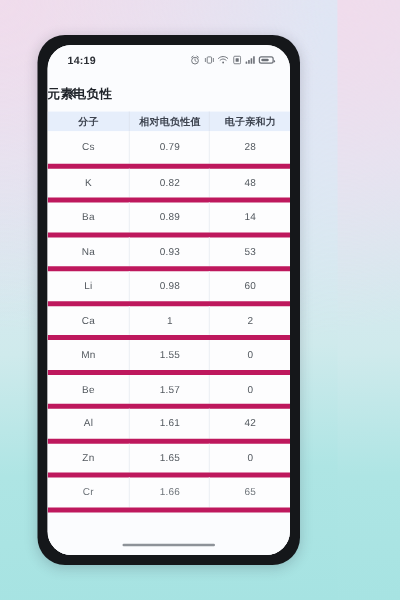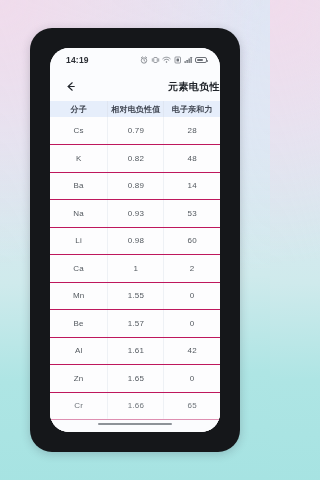--- a/index.html
+++ b/index.html
@@ -16,21 +16,21 @@
     position:relative;
   }
 
   
   #phone-frame {
     position:absolute;
     left:30px; top:28px;
     width:210px; height:424px;
     background:#15171a;
     border-radius:22px;
-    padding:20px;
+    padding:8px;
     box-shadow:0 2px 10px rgba(40,40,60,.22);
   }
   #phone-screen {
     width:100%; height:100%;
     background:#fbfcfe;
     border-radius:19px;
     overflow:hidden;
     display:flex; flex-direction:column;
     position:relative;
   }
@@ -75,21 +75,21 @@
     background:#fbfcfe;
     position:relative;
   }
   #back-button {
     width:20px; height:20px;
     display:flex; align-items:center; justify-content:center;
     cursor:pointer; z-index:2;
   }
   #app-title {
     position:absolute; left:0; right:0;
-    text-align:right;
+    text-align:left;
     font-size:10px; font-weight:bold;
     color:#20242a;
     letter-spacing:.4px;
     pointer-events:none;
   }
 
   
   #table-wrap {
     flex:1 1 auto;
     overflow:hidden;
@@ -109,21 +109,21 @@
     height:16px;
     letter-spacing:.2px;
     border-right:1px solid #dfe6f2;
   }
   #data-table th:last-child { border-right:none;margin-top:21px; }
   #data-table td {
     height:27.5px;
     font-size:8px;
     color:#53595f;
     text-align:center;
-    border-bottom:1px solid #be185d;
+    border-bottom:4px solid #be185d;
     border-right:1px solid #eef1f5;
     background:#fdfdfe;
     letter-spacing:.2px;
   }
   #data-table td:last-child { border-right:none; }
   #data-table tr:last-child td { color:#6e747a; }
   col.c1 { width:34%; }
   col.c2 { width:33%; }
   col.c3 { width:33%; }
 

